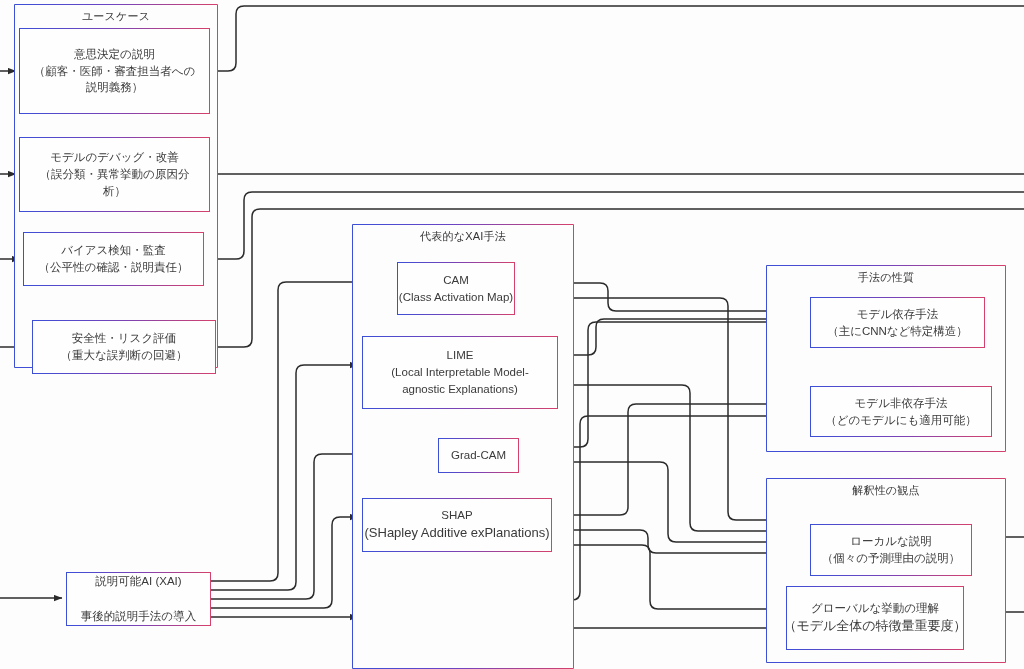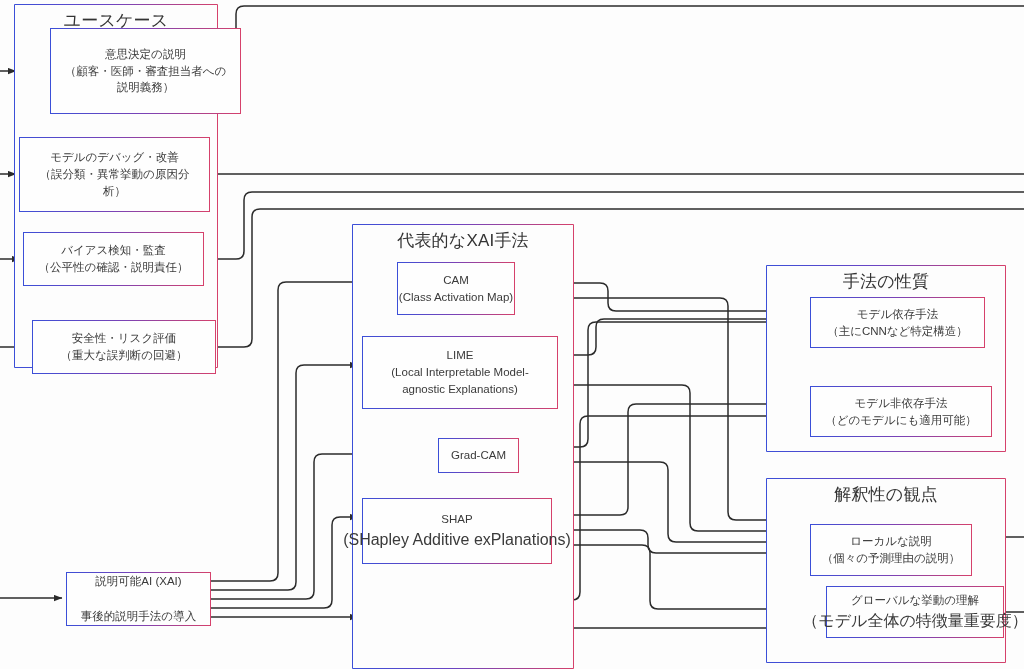--- a/index.html
+++ b/index.html
@@ -15,36 +15,36 @@
     position:absolute;
     border:1px solid transparent;
     border-radius:1px;
     background:
       linear-gradient(#fdfdfd,#fdfdfd) padding-box,
       linear-gradient(90deg,#3b4fd8 0%,#6a45c4 45%,#d6416b 100%) border-box;
     box-sizing:border-box;
   }
   .group-title{
     position:absolute;top:4px;left:0;right:0;text-align:center;
-    font-size:17px;color:#333;letter-spacing:.2px;white-space:nowrap;
+    font-size:11px;color:#333;letter-spacing:.2px;white-space:nowrap;
   }
 
   
   .node{
     position:absolute;box-sizing:border-box;
     border:1.4px solid transparent;
     background:
       linear-gradient(#fefefe,#fefefe) padding-box,
       linear-gradient(90deg,#3b4fd8 0%,#7b43b6 50%,#d6416b 100%) border-box;
     display:flex;flex-direction:column;align-items:center;justify-content:center;
     text-align:center;color:#3a3a3a;font-size:11.5px;line-height:1.45;
     padding:2px 6px;
   }
   .node .ln{display:block;white-space:nowrap;}
-  .small{font-size:16px;}
+  .small{font-size:13px;}
 </style>
 </head>
 <body>
 
 <div id="stage">
 
   <svg id="wires" viewBox="0 0 1024 669">
     <defs>
       <marker id="ah" markerWidth="9" markerHeight="9" refX="8.2" refY="3.2" orient="auto" markerUnits="userSpaceOnUse">
         <path d="M0,0 L8.6,3.2 L0,6.4 z" fill="#2b2b2b"></path>
@@ -99,21 +99,21 @@
       <path d="M972,537 H1024"></path>
       <path d="M988,612 H1024"></path>
 
     </g>
   </svg>
 
   <div class="group" style="left:14px;top:4px;width:204px;height:364px;">
     <div class="group-title">ユースケース</div>
   </div>
 
-  <div class="node" style="left:19px;top:28px;width:191px;height:86px;margin-left:31px;">
+  <div class="node" style="left:19px;top:28px;width:191px;height:86px;">
     <span class="ln">意思決定の説明</span>
     <span class="ln">（顧客・医師・審査担当者への</span>
     <span class="ln">説明義務）</span>
   </div>
 
   <div class="node" style="left:19px;top:137px;width:191px;height:75px;">
     <span class="ln">モデルのデバッグ・改善</span>
     <span class="ln">（誤分類・異常挙動の原因分</span>
     <span class="ln">析）</span>
   </div>
@@ -145,21 +145,21 @@
   <div class="node" style="left:362px;top:336px;width:196px;height:73px;">
     <span class="ln">LIME</span>
     <span class="ln">(Local Interpretable Model-</span>
     <span class="ln">agnostic Explanations)</span>
   </div>
 
   <div class="node" style="left:438px;top:438px;width:81px;height:35px;">
     <span class="ln">Grad-CAM</span>
   </div>
 
-  <div class="node" style="left:362px;top:498px;width:190px;height:66px;text-align:center;">
+  <div class="node" style="left:362px;top:498px;width:190px;height:54px;text-align:center;">
     <span class="ln">SHAP</span>
     <span class="ln small">(SHapley Additive exPlanations)</span>
   </div>
 
 
   <div class="group" style="left:766px;top:265px;width:240px;height:187px;">
     <div class="group-title">手法の性質</div>
   </div>
 
   <div class="node" style="left:810px;top:297px;width:175px;height:51px;">
@@ -174,18 +174,18 @@
 
   <div class="group" style="left:766px;top:478px;width:240px;height:185px;">
     <div class="group-title">解釈性の観点</div>
   </div>
 
   <div class="node" style="left:810px;top:524px;width:162px;height:52px;">
     <span class="ln">ローカルな説明</span>
     <span class="ln">（個々の予測理由の説明）</span>
   </div>
 
-  <div class="node" style="left:826px;top:586px;width:178px;height:52px;">
+  <div class="node" style="left:786px;top:586px;width:178px;height:64px;">
     <span class="ln">グローバルな挙動の理解</span>
     <span class="ln small">（モデル全体の特徴量重要度）</span>
   </div>
 
 </div>
 
 </body></html>

